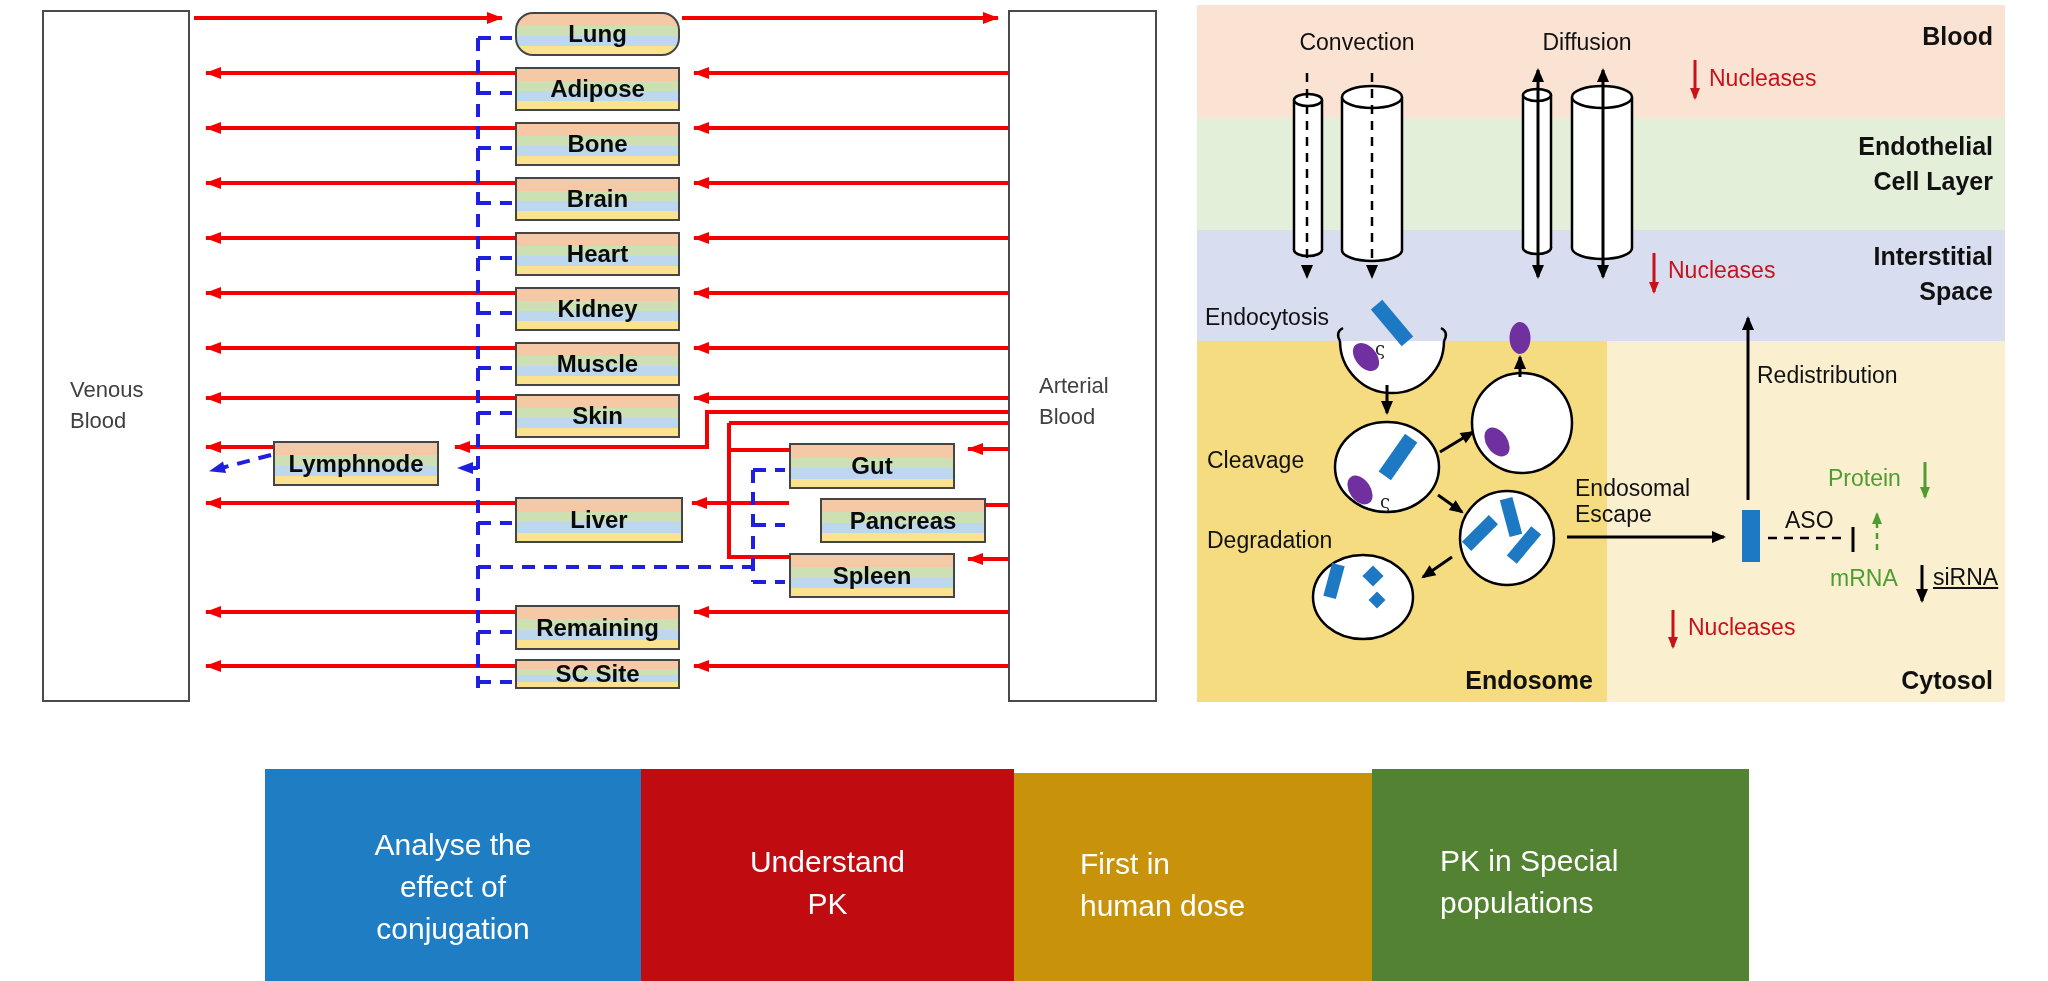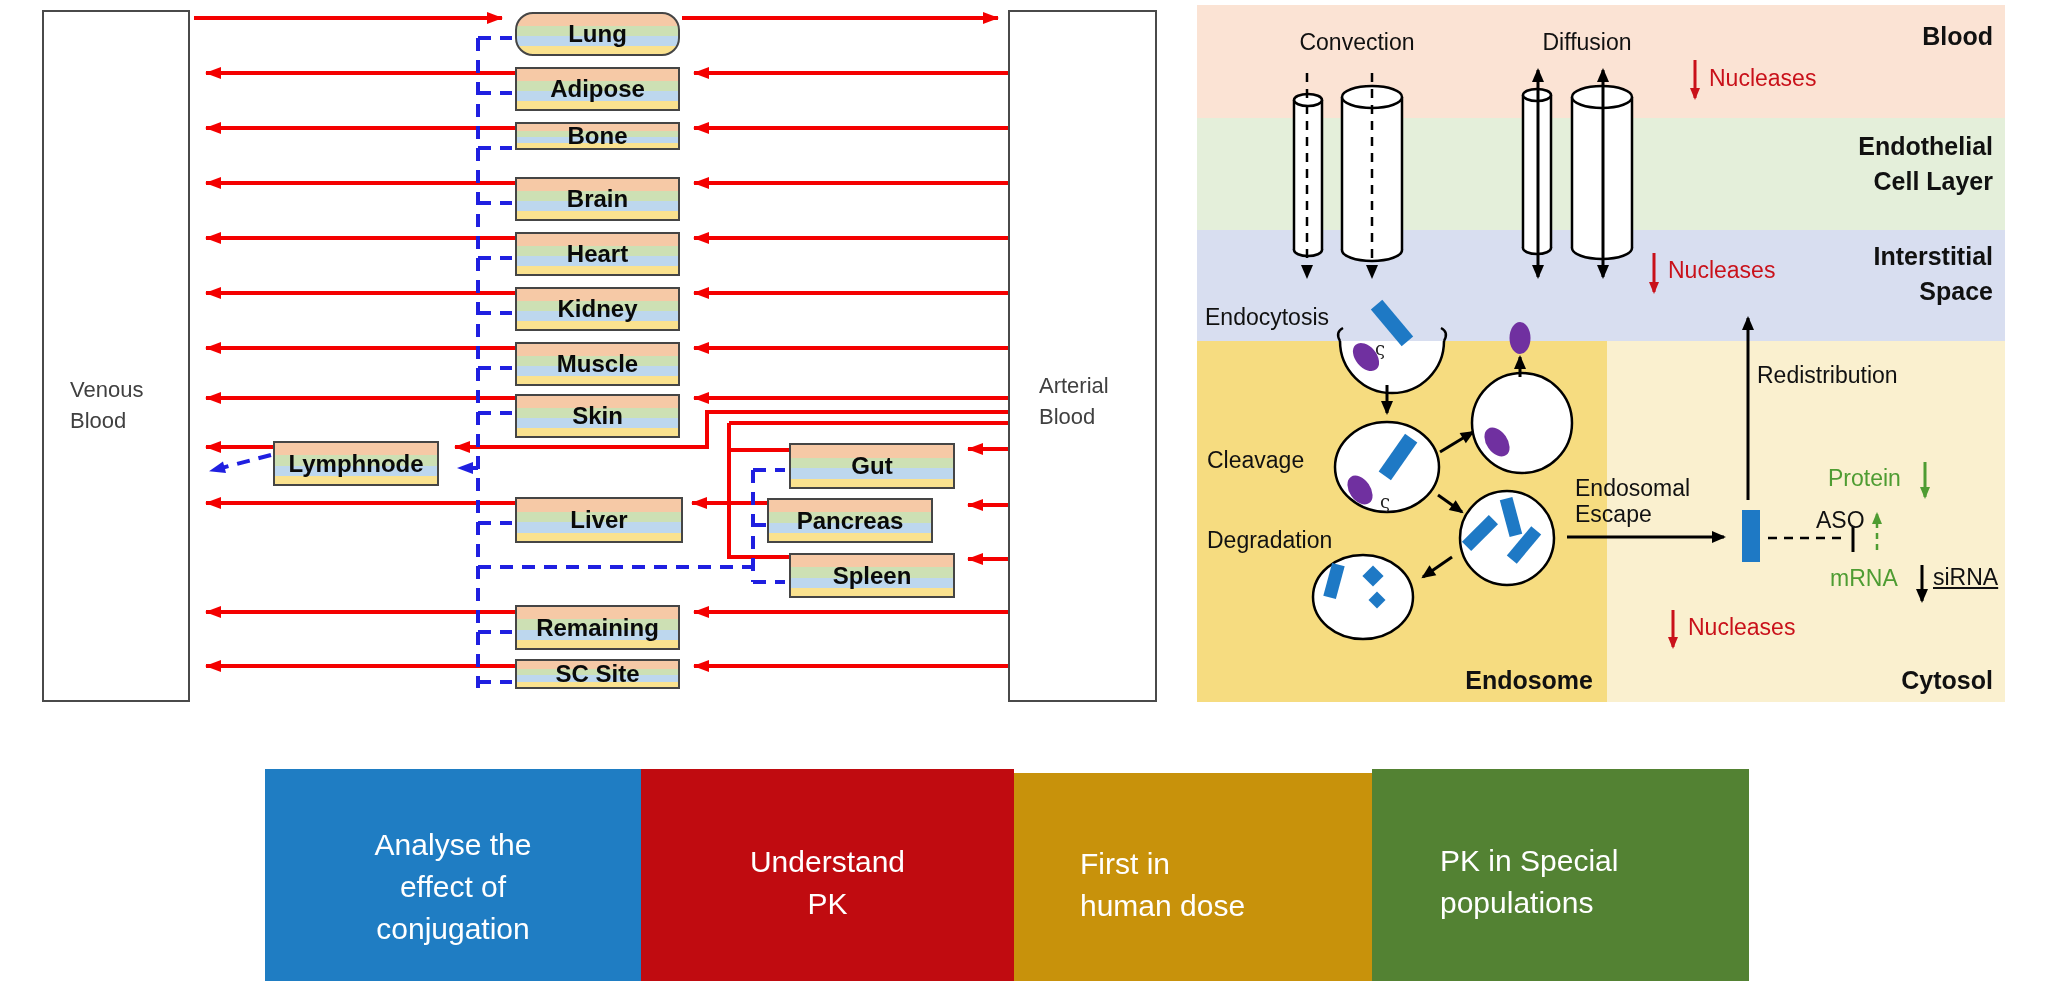--- a/index.html
+++ b/index.html
@@ -119,30 +119,30 @@
     <div class="abs blood-label pre" style="left:26px;top:362px;">Venous
 Blood</div>
   </div>
   <div class="abs blood-box" style="left:1008px;top:10px;width:149px;height:692px;">
     <div class="abs blood-label pre" style="left:29px;top:358px;">Arterial
 Blood</div>
   </div>
 
   <div class="abs organ-box" style="left: 515px; top: 12px; width: 165px; height: 44px; background: linear-gradient(rgb(246, 201, 166) 0px, rgb(246, 201, 166) 30%, rgb(205, 224, 180) 30%, rgb(205, 224, 180) 55%, rgb(189, 215, 238) 55%, rgb(189, 215, 238) 80%, rgb(250, 226, 143) 80%, rgb(250, 226, 143) 100%); border-radius: 18px;">Lung</div>
   <div class="abs organ-box" style="left: 515px; top: 67px; width: 165px; height: 44px; background: linear-gradient(rgb(246, 201, 166) 0px, rgb(246, 201, 166) 30%, rgb(205, 224, 180) 30%, rgb(205, 224, 180) 55%, rgb(189, 215, 238) 55%, rgb(189, 215, 238) 80%, rgb(250, 226, 143) 80%, rgb(250, 226, 143) 100%);">Adipose</div>
-  <div class="abs organ-box" style="left: 515px; top: 122px; width: 165px; height: 28px; background: linear-gradient(rgb(246, 201, 166) 0px, rgb(246, 201, 166) 30%, rgb(205, 224, 180) 30%, rgb(205, 224, 180) 55%, rgb(189, 215, 238) 55%, rgb(189, 215, 238) 80%, rgb(250, 226, 143) 80%, rgb(250, 226, 143) 100%);">Bone</div>
+  <div class="abs organ-box" style="left: 515px; top: 122px; width: 165px; height: 44px; background: linear-gradient(rgb(246, 201, 166) 0px, rgb(246, 201, 166) 30%, rgb(205, 224, 180) 30%, rgb(205, 224, 180) 55%, rgb(189, 215, 238) 55%, rgb(189, 215, 238) 80%, rgb(250, 226, 143) 80%, rgb(250, 226, 143) 100%);">Bone</div>
   <div class="abs organ-box" style="left: 515px; top: 177px; width: 165px; height: 44px; background: linear-gradient(rgb(246, 201, 166) 0px, rgb(246, 201, 166) 30%, rgb(205, 224, 180) 30%, rgb(205, 224, 180) 55%, rgb(189, 215, 238) 55%, rgb(189, 215, 238) 80%, rgb(250, 226, 143) 80%, rgb(250, 226, 143) 100%);">Brain</div>
   <div class="abs organ-box" style="left: 515px; top: 232px; width: 165px; height: 44px; background: linear-gradient(rgb(246, 201, 166) 0px, rgb(246, 201, 166) 30%, rgb(205, 224, 180) 30%, rgb(205, 224, 180) 55%, rgb(189, 215, 238) 55%, rgb(189, 215, 238) 80%, rgb(250, 226, 143) 80%, rgb(250, 226, 143) 100%);">Heart</div>
   <div class="abs organ-box" style="left: 515px; top: 287px; width: 165px; height: 44px; background: linear-gradient(rgb(246, 201, 166) 0px, rgb(246, 201, 166) 30%, rgb(205, 224, 180) 30%, rgb(205, 224, 180) 55%, rgb(189, 215, 238) 55%, rgb(189, 215, 238) 80%, rgb(250, 226, 143) 80%, rgb(250, 226, 143) 100%);">Kidney</div>
   <div class="abs organ-box" style="left: 515px; top: 342px; width: 165px; height: 44px; background: linear-gradient(rgb(246, 201, 166) 0px, rgb(246, 201, 166) 30%, rgb(205, 224, 180) 30%, rgb(205, 224, 180) 55%, rgb(189, 215, 238) 55%, rgb(189, 215, 238) 80%, rgb(250, 226, 143) 80%, rgb(250, 226, 143) 100%);">Muscle</div>
   <div class="abs organ-box" style="left: 515px; top: 394px; width: 165px; height: 44px; background: linear-gradient(rgb(246, 201, 166) 0px, rgb(246, 201, 166) 30%, rgb(205, 224, 180) 30%, rgb(205, 224, 180) 55%, rgb(189, 215, 238) 55%, rgb(189, 215, 238) 80%, rgb(250, 226, 143) 80%, rgb(250, 226, 143) 100%);">Skin</div>
   <div class="abs organ-box" style="left: 273px; top: 441px; width: 166px; height: 45px; background: linear-gradient(rgb(246, 201, 166) 0px, rgb(246, 201, 166) 30%, rgb(205, 224, 180) 30%, rgb(205, 224, 180) 55%, rgb(189, 215, 238) 55%, rgb(189, 215, 238) 80%, rgb(250, 226, 143) 80%, rgb(250, 226, 143) 100%);">Lymphnode</div>
   <div class="abs organ-box" style="left: 789px; top: 443px; width: 166px; height: 46px; background: linear-gradient(rgb(246, 201, 166) 0px, rgb(246, 201, 166) 30%, rgb(205, 224, 180) 30%, rgb(205, 224, 180) 55%, rgb(189, 215, 238) 55%, rgb(189, 215, 238) 80%, rgb(250, 226, 143) 80%, rgb(250, 226, 143) 100%);">Gut</div>
   <div class="abs organ-box" style="left: 515px; top: 497px; width: 168px; height: 46px; background: linear-gradient(rgb(246, 201, 166) 0px, rgb(246, 201, 166) 30%, rgb(205, 224, 180) 30%, rgb(205, 224, 180) 55%, rgb(189, 215, 238) 55%, rgb(189, 215, 238) 80%, rgb(250, 226, 143) 80%, rgb(250, 226, 143) 100%);">Liver</div>
-  <div class="abs organ-box" style="left: 767px; top: 498px; width: 166px; height: 45px; background: linear-gradient(rgb(246, 201, 166) 0px, rgb(246, 201, 166) 30%, rgb(205, 224, 180) 30%, rgb(205, 224, 180) 55%, rgb(189, 215, 238) 55%, rgb(189, 215, 238) 80%, rgb(250, 226, 143) 80%, rgb(250, 226, 143) 100%);">Pancreas</div>
+  <div class="abs organ-box" style="left: 820px; top: 498px; width: 166px; height: 45px; background: linear-gradient(rgb(246, 201, 166) 0px, rgb(246, 201, 166) 30%, rgb(205, 224, 180) 30%, rgb(205, 224, 180) 55%, rgb(189, 215, 238) 55%, rgb(189, 215, 238) 80%, rgb(250, 226, 143) 80%, rgb(250, 226, 143) 100%);">Pancreas</div>
   <div class="abs organ-box" style="left: 789px; top: 553px; width: 166px; height: 45px; background: linear-gradient(rgb(246, 201, 166) 0px, rgb(246, 201, 166) 30%, rgb(205, 224, 180) 30%, rgb(205, 224, 180) 55%, rgb(189, 215, 238) 55%, rgb(189, 215, 238) 80%, rgb(250, 226, 143) 80%, rgb(250, 226, 143) 100%);">Spleen</div>
   <div class="abs organ-box" style="left: 515px; top: 605px; width: 165px; height: 45px; background: linear-gradient(rgb(246, 201, 166) 0px, rgb(246, 201, 166) 30%, rgb(205, 224, 180) 30%, rgb(205, 224, 180) 55%, rgb(189, 215, 238) 55%, rgb(189, 215, 238) 80%, rgb(250, 226, 143) 80%, rgb(250, 226, 143) 100%);">Remaining</div>
   <div class="abs organ-box" style="left: 515px; top: 659px; width: 165px; height: 30px; background: linear-gradient(rgb(246, 201, 166) 0px, rgb(246, 201, 166) 30%, rgb(205, 224, 180) 30%, rgb(205, 224, 180) 55%, rgb(189, 215, 238) 55%, rgb(189, 215, 238) 80%, rgb(250, 226, 143) 80%, rgb(250, 226, 143) 100%);">SC Site</div>
 </div>
 
 <div class="abs" style="left:1197px;top:5px;width:808px;height:697px;">
   <div class="band" style="left: 0px; top: 0px; width: 808px; height: 113px; background: rgb(251, 227, 212);"></div>
   <div class="band" style="left: 0px; top: 113px; width: 808px; height: 112px; background: rgb(228, 239, 218);"></div>
   <div class="band" style="left: 0px; top: 225px; width: 808px; height: 111px; background: rgb(216, 222, 240);"></div>
   <div class="band" style="left: 0px; top: 336px; width: 410px; height: 361px; background: rgb(246, 220, 128);"></div>
@@ -253,21 +253,21 @@
   <div class="anno" style="left:320px;top:24px;width:140px;text-align:center;">Diffusion</div>
   <div class="anno nuc" style="left:512px;top:60px;">Nucleases</div>
   <div class="anno nuc" style="left:471px;top:252px;">Nucleases</div>
   <div class="anno nuc" style="left:491px;top:609px;">Nucleases</div>
   <div class="anno" style="left:8px;top:299px;">Endocytosis</div>
   <div class="anno" style="left:10px;top:442px;">Cleavage</div>
   <div class="anno" style="left:10px;top:522px;">Degradation</div>
   <div class="anno pre" style="left:378px;top:470px;">Endosomal
 Escape</div>
   <div class="anno" style="left:560px;top:357px;">Redistribution</div>
-  <div class="anno" style="left:588px;top:502px;margin-left:31px;">ASO</div>
+  <div class="anno" style="left:588px;top:502px;">ASO</div>
   <div class="anno grn" style="left:631px;top:460px;">Protein</div>
   <div class="anno grn" style="left:633px;top:560px;">mRNA</div>
   <div class="anno" style="left:736px;top:559px;text-decoration:underline;">siRNA</div>
 </div>
 
 <div class="abs" style="left:0;top:767px;width:2048px;height:241px;">
   <div class="abs goal center pre" style="left: 265px; top: 2px; width: 376px; height: 235px; background: rgb(31, 125, 195);">Analyse the
 effect of
 conjugation</div>
   <div class="abs goal center pre" style="left: 641px; top: 2px; width: 373px; height: 228px; background: rgb(192, 11, 16);">Understand

